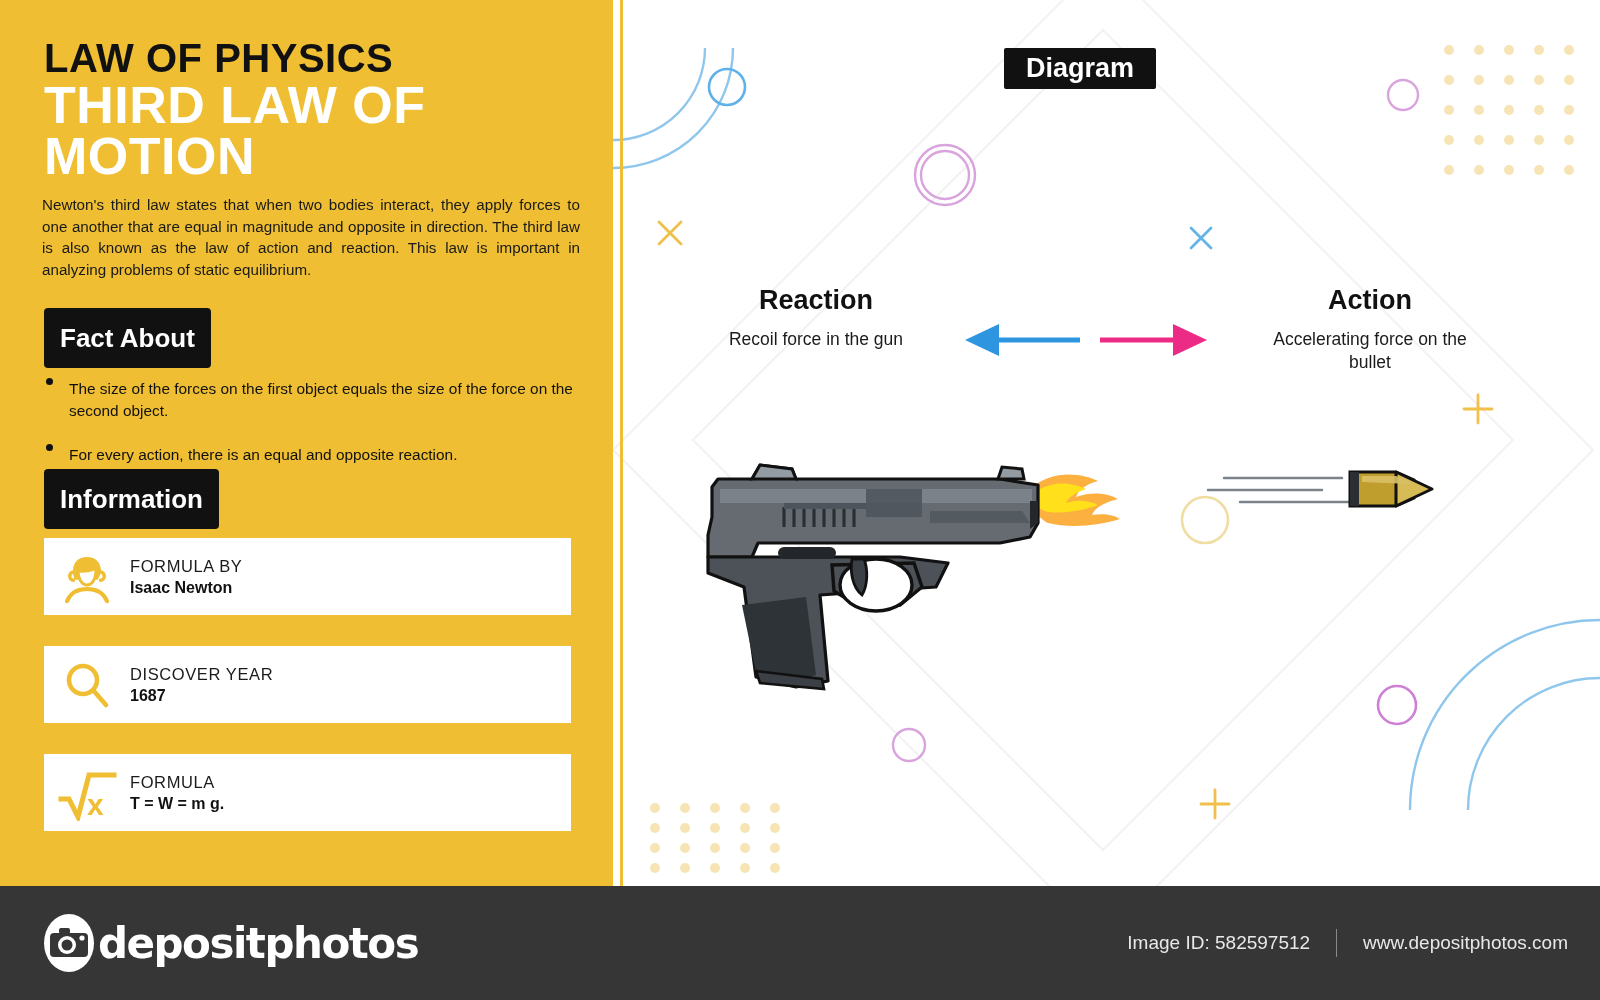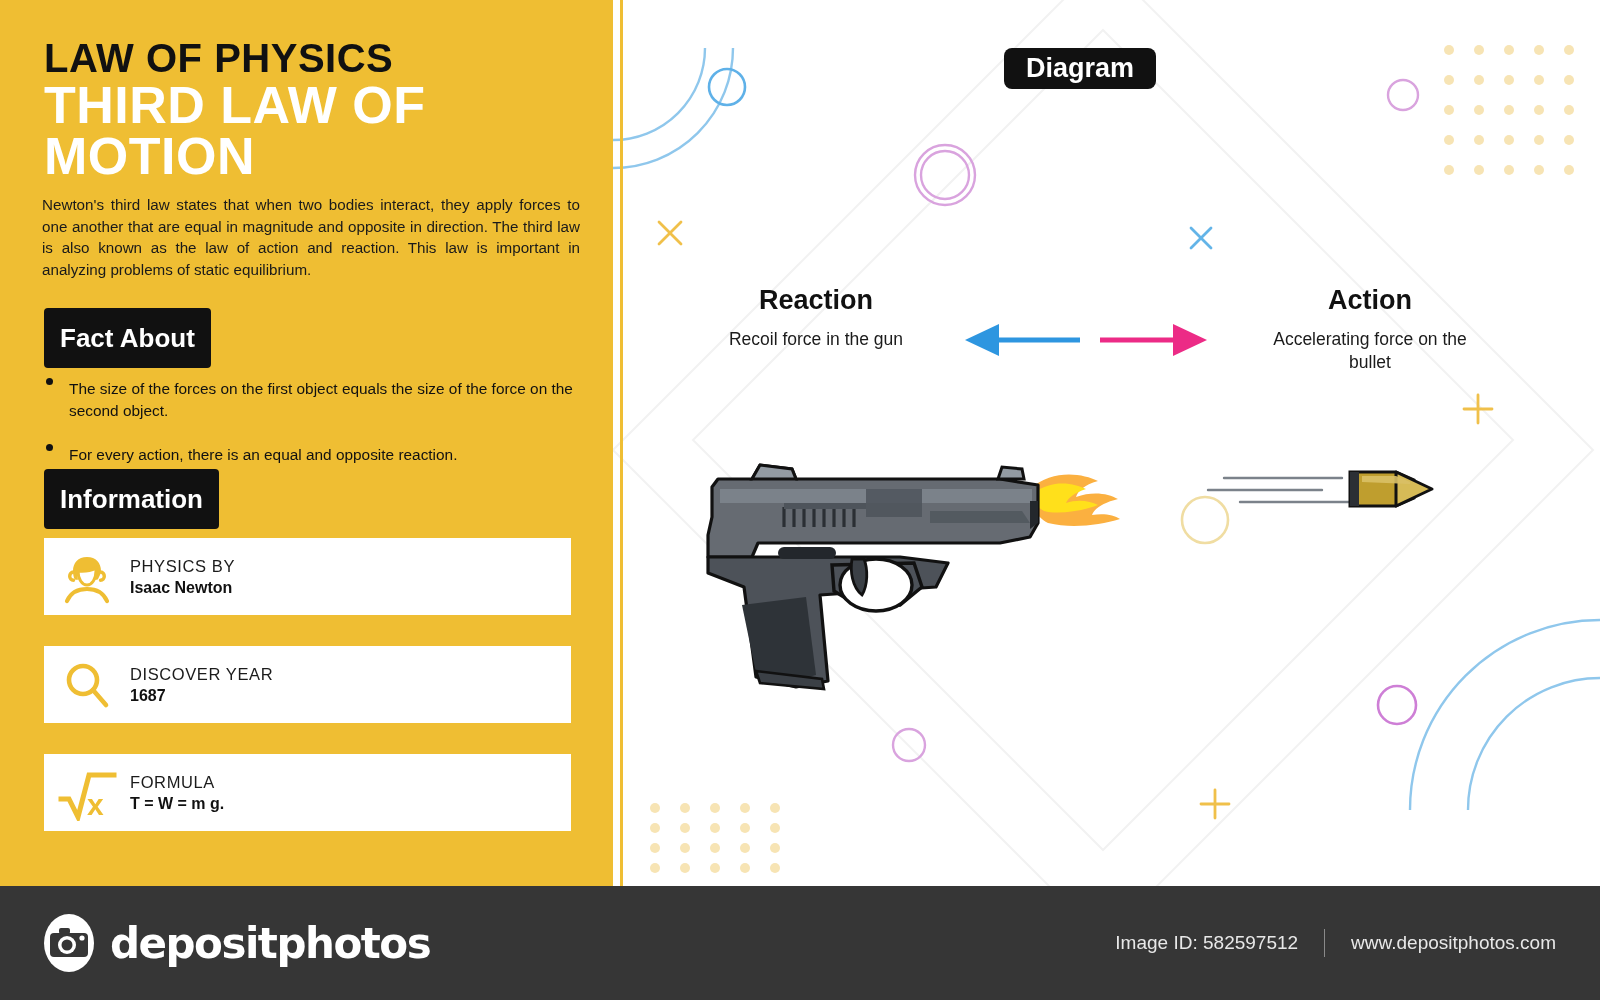--- a/index.html
+++ b/index.html
@@ -68,43 +68,43 @@
     position:absolute;left:613px;top:0;width:987px;height:886px;
     background:#ffffff;overflow:hidden;
   }
   .divider{
     position:absolute;left:620px;top:0;width:3px;height:886px;
     background:#EFBE33;
   }
   .deco{position:absolute;pointer-events:none;}
   .diagram-badge{
     position:absolute;left:1004px;top:48px;height:41px;
-    background:#111;color:#fff;border-radius:8px;
+    background:#111;color:#fff;border-radius:2px;
     display:flex;align-items:center;padding:0 22px;
     font-size:27px;font-weight:bold;
   }
   .side-label{position:absolute;text-align:center;}
   .side-label .sl-head{font-size:27px;font-weight:bold;color:#111;line-height:1.2;}
   .side-label .sl-sub{font-size:17.5px;color:#1b1b1b;line-height:1.3;margin-top:12px;}
   #label-reaction{left:700px;top:284px;width:232px;}
   #label-action{left:1254px;top:284px;width:232px;}
 
   
   .footer{
     position:absolute;left:0;top:886px;width:1600px;height:114px;
     background:#363636;
     display:flex;align-items:center;
   }
   .logo-wrap{display:flex;align-items:center;margin-left:40px;}
   .logo-text{
     color:#fff;font-size:42px;font-weight:bold;letter-spacing:-1.5px;
-    margin-left:12px;font-family:"DejaVu Sans", sans-serif;
+    font-family:"DejaVu Sans", sans-serif;
   }
   .footer-right{
-    margin-left:auto;margin-right:44px;
+    margin-left:auto;margin-right:32px;
     display:flex;align-items:center;color:#e8e8e8;font-size:19px;
   }
   .footer-right .sep{
     width:1px;height:28px;background:#8a8a8a;margin:0 26px;
   }
 </style>
 </head>
 <body>
 
 <div class="stage">
@@ -134,21 +134,21 @@
       <div class="ic">
         <svg width="56" height="56" viewBox="0 0 56 56">
           <path d="M28 8c-9 0-14 6-14 14 0 3 .6 6 1.6 8.3 1 .5 2.2.6 3.4.4-.6-2.4-.8-5-.6-7.3 6 .5 12.8-.6 17.6-3.3.6 3.3.4 7.2-.4 10.6 1.2.2 2.4.1 3.4-.4C40 27.7 42 25 42 22c0-8-5-14-14-14z" fill="#EFBE33"></path>
           <path d="M19 22c0 8 4 14 9 14s9-6 9-14c0-1-.1-2-.3-2.9C32 21.6 25.3 22.6 19.4 22.1c-.3 0-.3 0-.4-.1z" fill="#ffffff" stroke="#EFBE33" stroke-width="3"></path>
           <path d="M14.5 23c-2.4 0-3.8 2-3.8 4.2s1.6 4 3.8 4" fill="none" stroke="#EFBE33" stroke-width="3.4" stroke-linecap="round"></path>
           <path d="M41.5 23c2.4 0 3.8 2 3.8 4.2s-1.6 4-3.8 4" fill="none" stroke="#EFBE33" stroke-width="3.4" stroke-linecap="round"></path>
           <path d="M8 52c3.5-8 11-12 20-12s16.5 4 20 12" fill="none" stroke="#EFBE33" stroke-width="4.2" stroke-linecap="round"></path>
         </svg>
       </div>
       <div class="ctext">
-        <span class="clabel">PHYSICS BY</span>
+        <span class="clabel">FORMULA BY</span>
         <span class="cvalue">Isaac Newton</span>
       </div>
     </div>
 
     <div class="card" id="card-discover-year">
       <div class="ic">
         <svg width="56" height="56" viewBox="0 0 56 56">
           <circle cx="24" cy="23" r="14" fill="none" stroke="#EFBE33" stroke-width="4.6"></circle>
           <line x1="34" y1="33" x2="47" y2="48" stroke="#EFBE33" stroke-width="4.6" stroke-linecap="round"></line>
         </svg>

